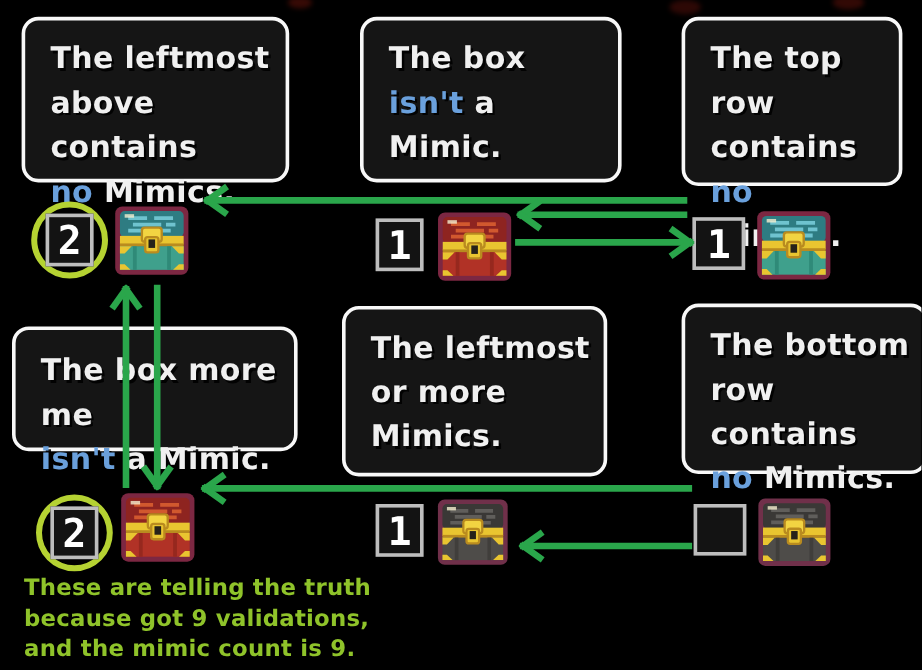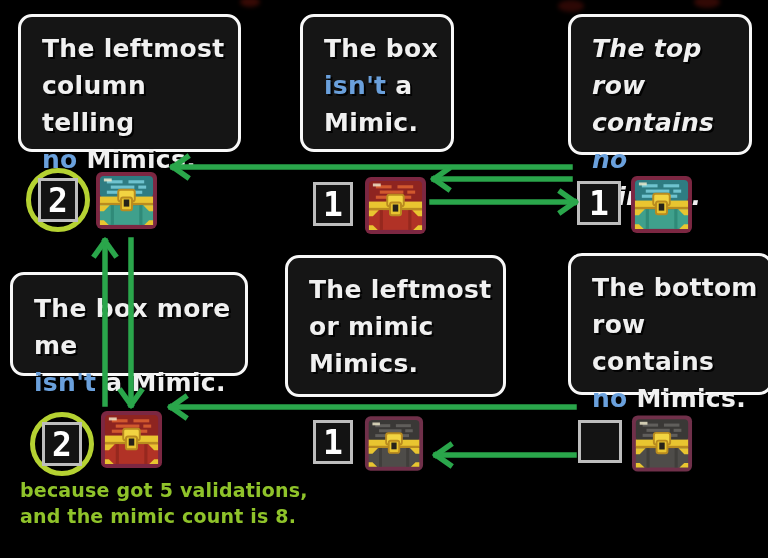--- a/index.html
+++ b/index.html
@@ -9,22 +9,22 @@
   }
   
   .bubble{
     position:absolute;background:#151515;border:3px solid #f8f8f8;border-radius:14px;
     box-sizing:border-box;color:#f0f0f0;font-weight:bold;font-size:25px;line-height:37px;
     padding:13px 10px 10px 21px;letter-spacing:.3px;
     text-shadow:2px 2px 0 rgba(0,0,0,.9);
   }
   .bubble .hl{color:#6aa0dc;}
   #b1{left:18px;top:14px;width:223px;height:138px;}
-  #b2{left:300px;top:14px;width:154px;height:138px;}
-  #b3{left:568px;top:14px;width:184px;height:141px;font-style:italic;}
+  #b2{left:300px;top:14px;width:218px;height:138px;}
+  #b3{left:568px;top:14px;width:184px;height:141px;}
   #b4{left:10px;top:272px;width:238px;height:104px;padding-top:15px;}
   #b5{left:285px;top:255px;width:221px;height:142px;}
   #b6{left:568px;top:253px;width:205px;height:142px;}
   
   .badge{
     position:absolute;width:40px;height:44px;box-sizing:border-box;border:3px solid #bdbdbd;
     background:#131313;display:flex;align-items:center;justify-content:center;
     color:#fff;font-family:"DejaVu Sans Mono",monospace;font-weight:bold;font-size:33px;
   }
   .ring{
@@ -64,39 +64,39 @@
 <body>
 
 <div id="stage">
 
   <div class="speck" id="speck1"></div>
   <div class="speck" id="speck2"></div>
   <div class="speck" id="speck3"></div>
 
   <div class="bubble" id="b1">
       <div><span>The leftmost</span></div>
-      <div><span>column telling</span></div>
+      <div><span>above contains</span></div>
       <div><span class="hl">no</span><span> Mimics.</span></div>
     </div>
   <div class="bubble" id="b2">
       <div><span>The box</span></div>
       <div><span class="hl">isn't</span><span> a Mimic.</span></div>
     </div>
   <div class="bubble" id="b3">
       <div><span>The top</span></div>
       <div><span>row contains</span></div>
       <div><span class="hl">no</span><span> Mimics.</span></div>
     </div>
   <div class="bubble" id="b4">
       <div><span>The box more me</span></div>
       <div><span class="hl">isn't</span><span> a Mimic.</span></div>
     </div>
   <div class="bubble" id="b5">
       <div><span>The leftmost</span></div>
-      <div><span>or mimic Mimics.</span></div>
+      <div><span>or more Mimics.</span></div>
     </div>
   <div class="bubble" id="b6">
       <div><span>The bottom</span></div>
       <div><span>row contains</span></div>
       <div><span class="hl">no</span><span> Mimics.</span></div>
     </div>
 
   <div class="ring" id="ring1">
     <div class="badge">2</div>
   </div>
@@ -269,22 +269,23 @@
     <path d="M2.5 27.4 L7 27.4 L4.5 25 L2.5 25 Z" fill="#e9c530"></path>
     <path d="M29.5 27.4 L25 27.4 L27.5 25 L29.5 25 Z" fill="#e9c530"></path>
     <rect x="11.8" y="9.5" width="8.4" height="6" rx="1.2" fill="#f2d442" stroke="#b98b1f" stroke-width="1"></rect>
     <rect x="13.2" y="13.5" width="5.6" height="6.5" rx="1" fill="#e9c530" stroke="#b98b1f" stroke-width="1"></rect>
     <rect x="14.6" y="14.5" width="2.8" height="3.6" fill="#26221a"></rect>
     <rect x="4.5" y="3.8" width="4" height="1.5" fill="#f5efcf" opacity="0.8"></rect>
   </svg>
     </div>
 
   <div id="annotation">
-      <div>because got 5 validations,</div>
-      <div>and the mimic count is 8.</div>
+      <div>These are telling the truth</div>
+      <div>because got 9 validations,</div>
+      <div>and the mimic count is 9.</div>
     </div>
 
   <svg id="arrow-layer" xmlns="http://www.w3.org/2000/svg">
       <line x1="570" y1="167" x2="173" y2="167" stroke="#2aa64b" stroke-width="5.5" stroke-linecap="square"></line>
       <line x1="173" y1="167" x2="187" y2="157" stroke="#2aa64b" stroke-width="5.5" stroke-linecap="square"></line>
       <line x1="173" y1="167" x2="187" y2="177" stroke="#2aa64b" stroke-width="5.5" stroke-linecap="square"></line>
       <line x1="570" y1="179" x2="434" y2="179" stroke="#2aa64b" stroke-width="5.5" stroke-linecap="square"></line>
       <line x1="434" y1="179" x2="448" y2="169" stroke="#2aa64b" stroke-width="5.5" stroke-linecap="square"></line>
       <line x1="434" y1="179" x2="448" y2="189" stroke="#2aa64b" stroke-width="5.5" stroke-linecap="square"></line>
       <line x1="432" y1="202" x2="575" y2="202" stroke="#2aa64b" stroke-width="5.5" stroke-linecap="square"></line>

